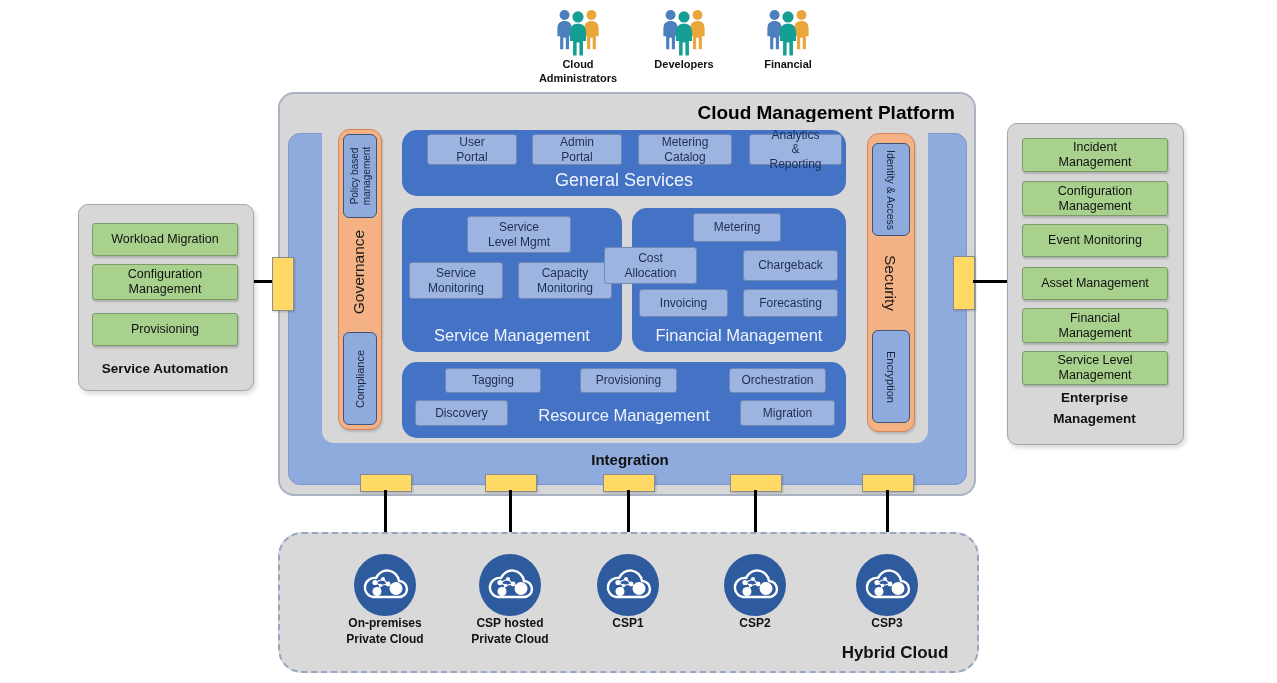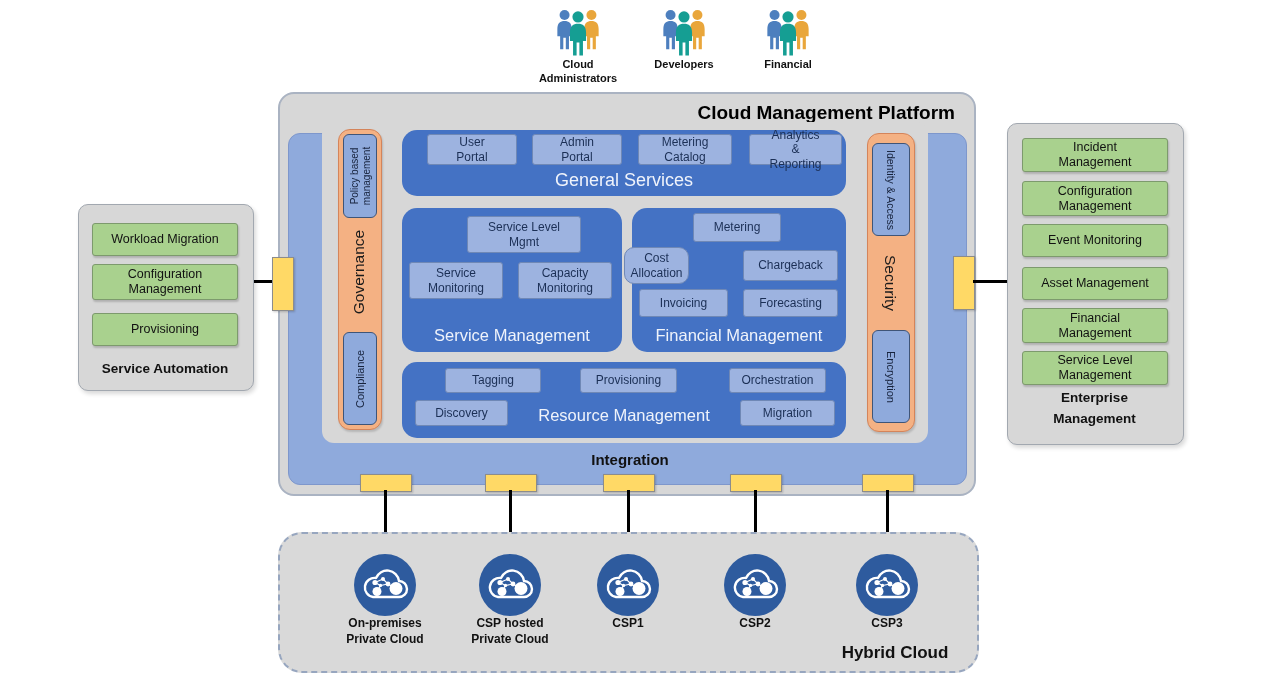--- a/index.html
+++ b/index.html
@@ -130,28 +130,28 @@
   </div>
 
   <div class="bluebox" style="left:402px;top:130px;width:444px;height:66px;"></div>
   <div class="sb" style="left:427px;top:134px;width:90px;height:31px;">User Portal</div>
   <div class="sb" style="left:532px;top:134px;width:90px;height:31px;">Admin Portal</div>
   <div class="sb" style="left:638px;top:134px;width:94px;height:31px;">Metering Catalog</div>
   <div class="sb" style="left:737px;top:134px;width:93px;height:31px;margin-left:12px;">Analytics &amp; Reporting</div>
   <div class="wlabel" style="left:402px;top:170px;width:444px;font-size:18px;">General Services</div>
 
   <div class="bluebox" style="left:402px;top:208px;width:220px;height:144px;"></div>
-  <div class="sb" style="left:467px;top:216px;width:114px;height:37px;">Service Level Mgmt</div>
+  <div class="sb" style="left:467px;top:216px;width:104px;height:37px;">Service Level Mgmt</div>
   <div class="sb" style="left:409px;top:262px;width:94px;height:37px;">Service Monitoring</div>
   <div class="sb" style="left:518px;top:262px;width:94px;height:37px;">Capacity Monitoring</div>
   <div class="wlabel" style="left:402px;top:326px;width:220px;font-size:16.5px;">Service Management</div>
 
   <div class="bluebox" style="left:632px;top:208px;width:214px;height:144px;"></div>
   <div class="sb" style="left:693px;top:213px;width:88px;height:29px;">Metering</div>
-  <div class="sb" style="left:624px;top:247px;width:65px;height:37px;border-radius:10px;">Cost Allocation</div>
+  <div class="sb" style="left:604px;top:247px;width:93px;height:37px;">Cost Allocation</div>
   <div class="sb" style="left:743px;top:250px;width:95px;height:31px;">Chargeback</div>
   <div class="sb" style="left:639px;top:289px;width:89px;height:28px;">Invoicing</div>
   <div class="sb" style="left:743px;top:289px;width:95px;height:28px;">Forecasting</div>
   <div class="wlabel" style="left:632px;top:326px;width:214px;font-size:16.5px;">Financial Management</div>
 
   <div class="bluebox" style="left:402px;top:362px;width:444px;height:76px;"></div>
   <div class="sb" style="left:445px;top:368px;width:96px;height:25px;">Tagging</div>
   <div class="sb" style="left:580px;top:368px;width:97px;height:25px;">Provisioning</div>
   <div class="sb" style="left:713px;top:368px;width:97px;height:25px;margin-left:16px;">Orchestration</div>
   <div class="sb" style="left:415px;top:400px;width:93px;height:26px;">Discovery</div>

